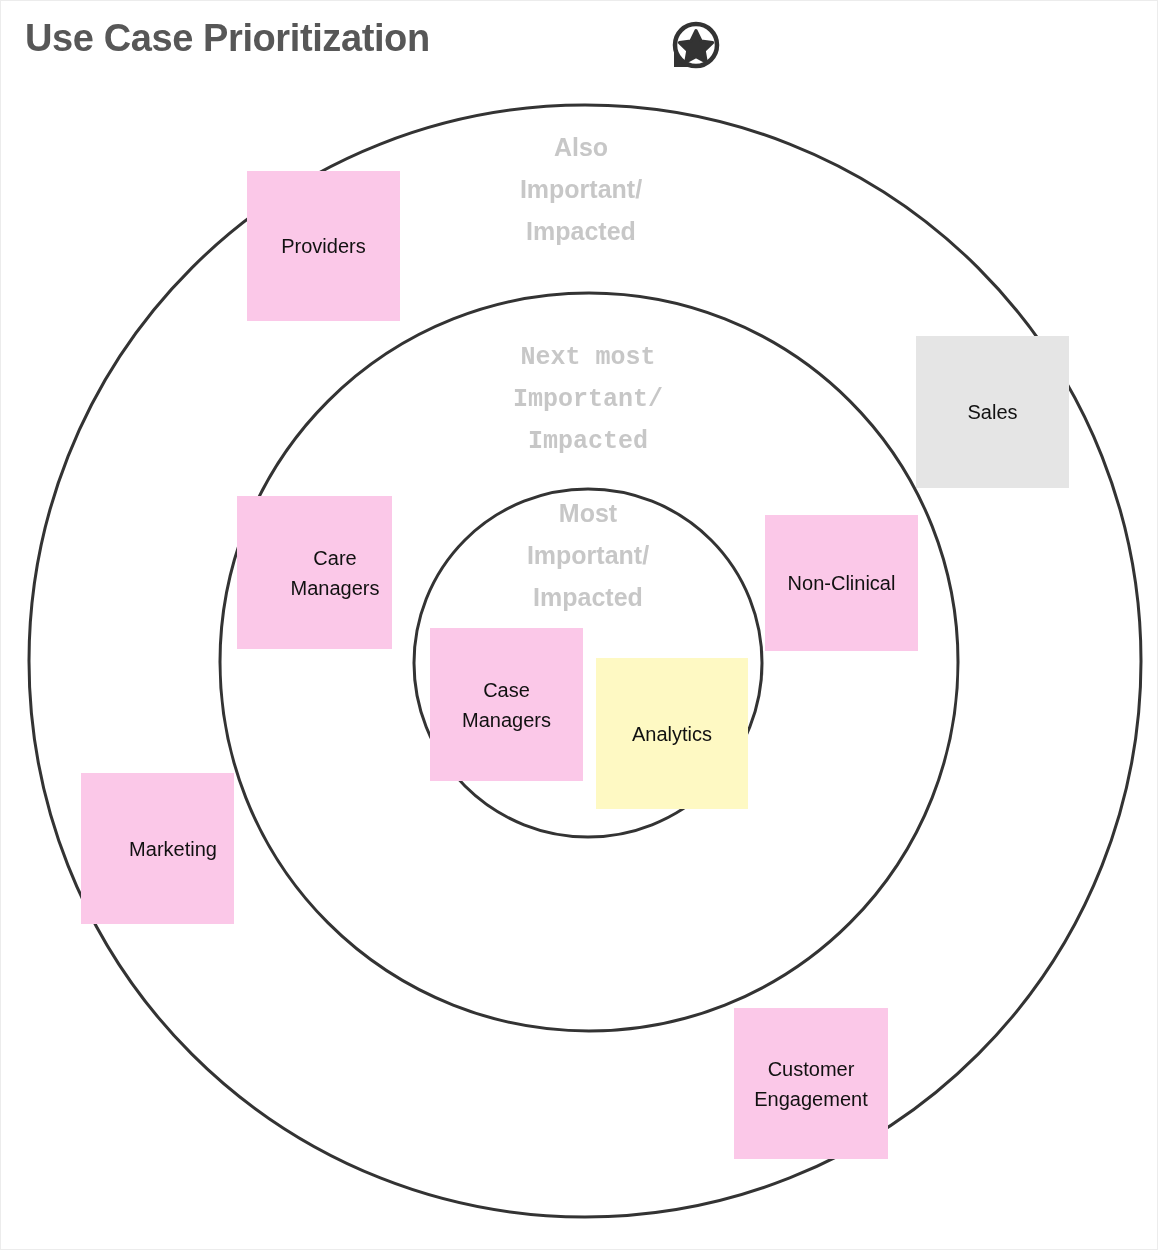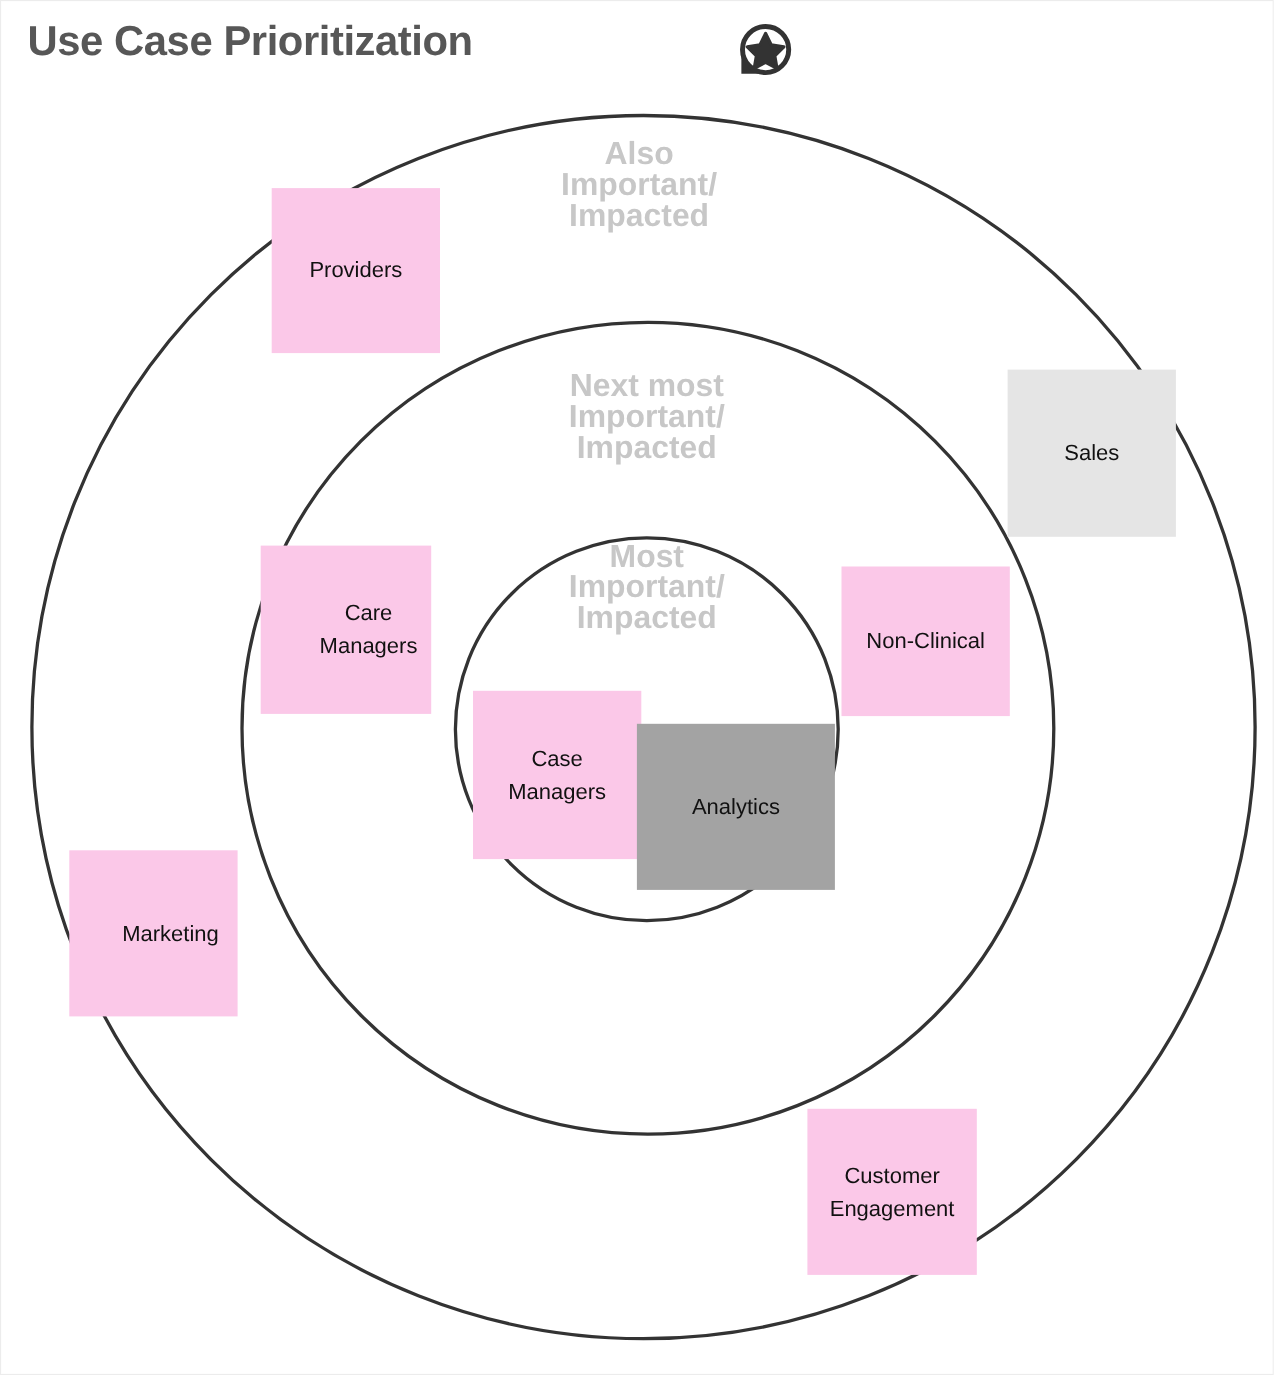--- a/index.html
+++ b/index.html
@@ -51,27 +51,27 @@
     left: 0;
     top: 0;
     width: 1158px;
     height: 1250px;
   }
   
   .ring-label {
     position: absolute;
     text-align: center;
     color: #c7c7c7;
-    font-size: 29px;
+    font-size: 25px;
     font-weight: bold;
-    line-height: 28px;
+    line-height: 42px;
     white-space: pre-line;
   }
   #ring-label-outer { left: 455px; top: 125px; width: 250px; }
-  #ring-label-middle { left: 462px; top: 336px; width: 250px; }
+  #ring-label-middle { left: 462px; top: 336px; width: 250px; font-family: Liberation Mono, monospace; }
   #ring-label-inner { left: 462px; top: 491px; width: 250px; }
 
   
   .note {
     position: absolute;
     background: #fbc8e8;
     color: #111111;
     display: flex;
     align-items: center;
     justify-content: center;
@@ -112,24 +112,24 @@
   <div id="ring-label-middle" class="ring-label" style="color: rgb(199, 199, 199);">Next most
 Important/
 Impacted</div>
   <div id="ring-label-inner" class="ring-label" style="color: rgb(199, 199, 199);">Most
 Important/
 Impacted</div>
 
   <div id="notes-layer">
       <div class="note" style="left: 246px; top: 170px; width: 153px; height: 150px; background: rgb(251, 200, 232); z-index: 10;"><span>Providers</span></div>
       <div class="note" style="left: 915px; top: 335px; width: 153px; height: 152px; background: #e5e5e5; z-index: 11;"><span>Sales</span></div>
-      <div class="note" style="left: 62px; top: 772px; width: 153px; height: 151px; background: rgb(251, 200, 232); z-index: 12; padding-left: 37px;"><span>Marketing</span></div>
+      <div class="note" style="left: 80px; top: 772px; width: 153px; height: 151px; background: rgb(251, 200, 232); z-index: 12; padding-left: 37px;"><span>Marketing</span></div>
       <div class="note" style="left: 733px; top: 1007px; width: 154px; height: 151px; background: rgb(251, 200, 232); z-index: 13;"><span>Customer
 Engagement</span></div>
       <div class="note" style="left: 236px; top: 495px; width: 155px; height: 153px; background: rgb(251, 200, 232); z-index: 14; padding-left: 47px;"><span>Care
 Managers</span></div>
       <div class="note" style="left: 764px; top: 514px; width: 153px; height: 136px; background: rgb(251, 200, 232); z-index: 15;"><span>Non-Clinical</span></div>
       <div class="note" style="left: 429px; top: 627px; width: 153px; height: 153px; background: rgb(251, 200, 232); z-index: 16;"><span>Case
 Managers</span></div>
-      <div class="note" style="left: 578px; top: 657px; width: 180px; height: 151px; background: #a3a3a3; z-index: 17;"><span>Analytics</span></div>
+      <div class="note" style="left: 595px; top: 657px; width: 152px; height: 151px; background: #fef9c3; z-index: 17;"><span>Analytics</span></div>
     </div>
 
 </div>
 
 </body></html>

